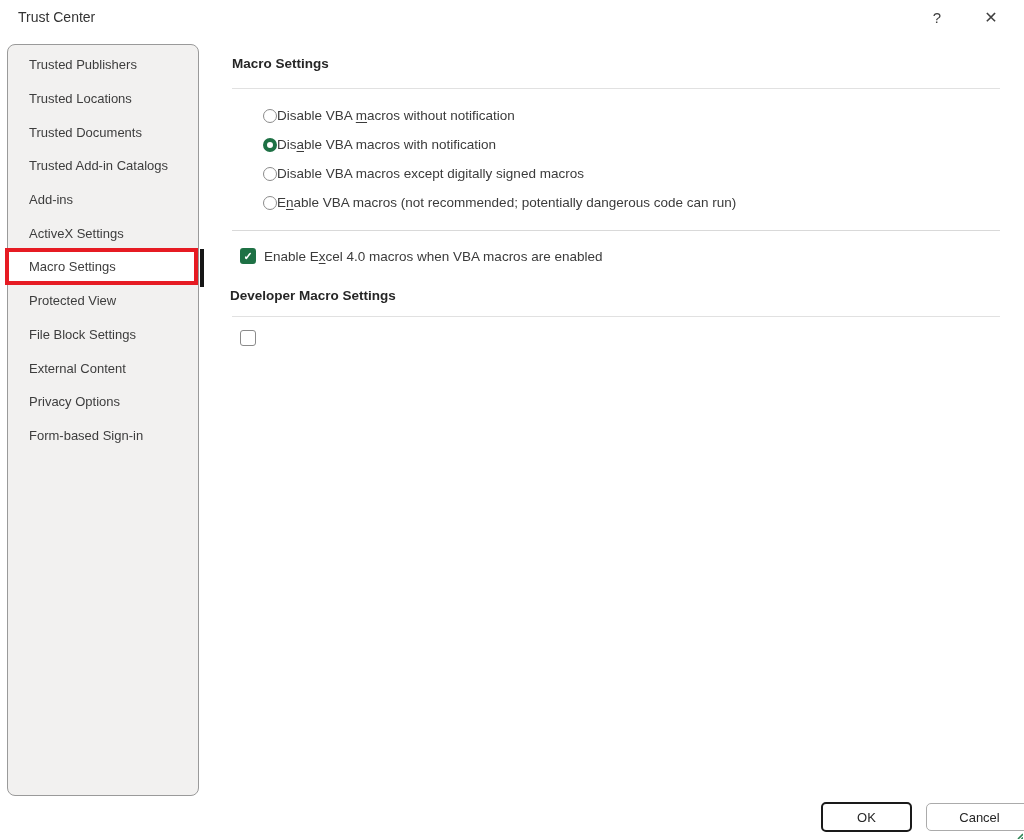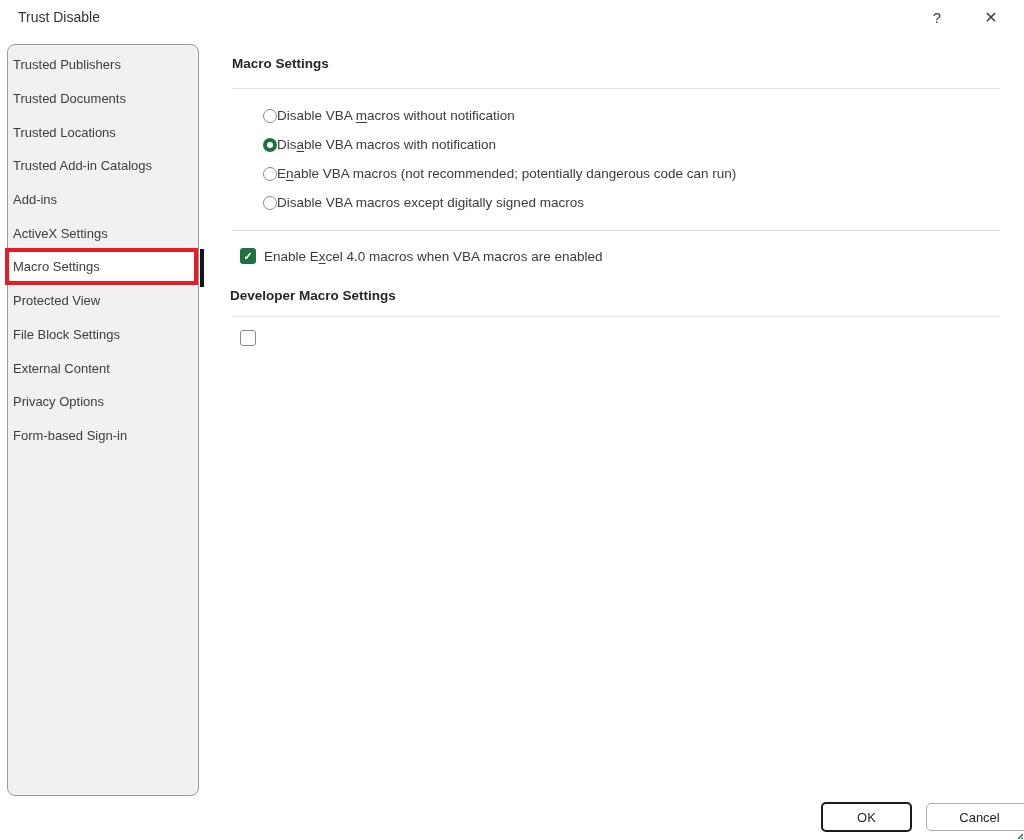--- a/index.html
+++ b/index.html
@@ -26,21 +26,21 @@
   .win-btn.close { left:974px; font-size:16px; font-weight:300; }
 
   
   .sidebar {
     position:absolute; left:7px; top:44px; width:192px; height:752px;
     background:#f2f1f0; border:1px solid #9a9a9a; border-radius:8px;
     box-sizing:border-box; padding-top:3px; overflow:hidden;
   }
   .side-item {
     height:33.7px; display:flex; align-items:center;
-    padding-left:5px; font-size:13px; color:#3d3d3d; cursor:pointer;
+    padding-left:21px; font-size:13px; color:#3d3d3d; cursor:pointer;
     white-space:nowrap;
   }
   .side-item.selected { background:#ffffff; }
 
   
   .annotation-box {
     position:absolute; left:5px; top:248px; width:193px; height:37px;
     border:4px solid #e61b23; box-sizing:border-box; pointer-events:none;
     z-index:5;
   }
@@ -89,28 +89,28 @@
     font-family:"Liberation Sans", sans-serif;
   }
   .btn.ok     { left:821px; top:802px; width:91px; height:30px; border:2px solid #1a1a1a; }
   .btn.cancel { left:926px; top:803px; width:107px; height:28px; border:1px solid #ababab; }
 
   .grip { position:absolute; right:1px; bottom:1px; width:12px; height:12px; cursor:nwse-resize; }
 </style>
 </head>
 <body>
 
-<div class="titlebar-title">Trust Disable</div>
+<div class="titlebar-title">Trust Center</div>
 <button class="win-btn help">?</button>
 <button class="win-btn close">✕</button>
 
 <div class="sidebar">
   <div class="side-item">Trusted Publishers</div>
+  <div class="side-item">Trusted Locations</div>
   <div class="side-item">Trusted Documents</div>
-  <div class="side-item">Trusted Locations</div>
   <div class="side-item">Trusted Add-in Catalogs</div>
   <div class="side-item">Add-ins</div>
   <div class="side-item">ActiveX Settings</div>
   <div class="side-item selected">Macro Settings</div>
   <div class="side-item">Protected View</div>
   <div class="side-item">File Block Settings</div>
   <div class="side-item">External Content</div>
   <div class="side-item">Privacy Options</div>
   <div class="side-item">Form-based Sign-in</div>
 </div>
@@ -125,25 +125,25 @@
   <div class="radio-row">
     <span class="radio"></span>
     <span><span>Disable VBA </span><span class="akey">m</span><span>acros without notification</span></span>
   </div>
   <div class="radio-row">
     <span class="radio checked"></span>
     <span><span>Dis</span><span class="akey">a</span><span>ble VBA macros with notification</span></span>
   </div>
   <div class="radio-row">
     <span class="radio"></span>
-    <span><span>E</span><span class="akey">n</span><span>able VBA macros (not recommended; potentially dangerous code can run)</span></span>
+    <span><span>Disable VBA macros except di</span><span class="akey">g</span><span>itally signed macros</span></span>
   </div>
   <div class="radio-row">
     <span class="radio"></span>
-    <span><span>Disable VBA macros except di</span><span class="akey">g</span><span>itally signed macros</span></span>
+    <span><span>E</span><span class="akey">n</span><span>able VBA macros (not recommended; potentially dangerous code can run)</span></span>
   </div>
 </div>
 
 <div class="rule mid" style="top:230px;"></div>
 
 <div class="checkbox-row" style="left:240px; top:246px;">
   <span class="checkbox checked">✓</span>
   <span><span>Enable E</span><span class="akey">x</span><span>cel 4.0 macros when VBA macros are enabled</span></span>
 </div>
 

